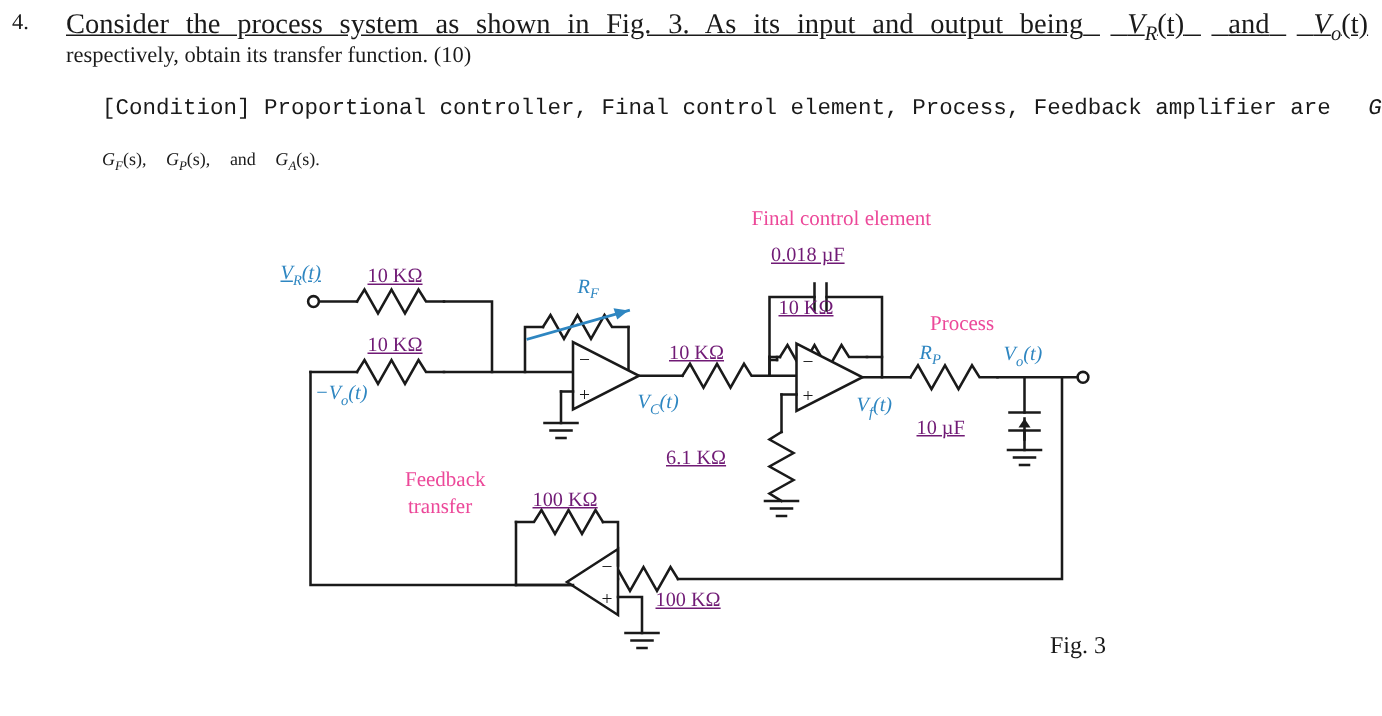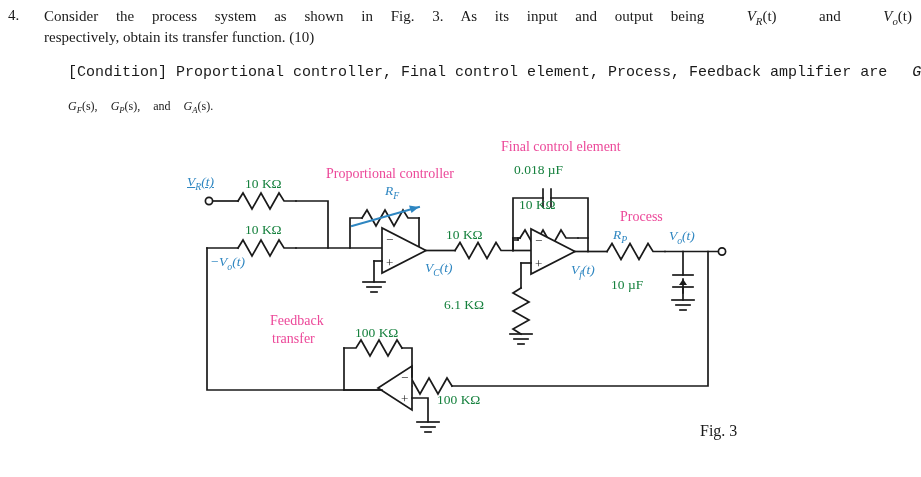--- a/index.html
+++ b/index.html
@@ -3,39 +3,39 @@
 <meta charset="utf-8">
 <style>
   html,body{margin:0;padding:0;background:#ffffff;}
   body{width:921px;height:477px;position:relative;overflow:hidden;
        font-family:"Liberation Serif","DejaVu Serif",serif;color:#1a1a1a;}
 
   
   #problem{position:absolute;left:0;top:0;width:921px;}
   .qrow{position:absolute;}
   #q-num{left:8px;top:7px;font-size:15px;}
-  #q-l1{left:44px;top:7px;width:868px;font-size:15px;text-align:justify;
-        text-align-last:justify;line-height:19px;white-space:nowrap;}
+  #q-l1{left:44px;top:7px;width:868px;font-size:19px;text-align:justify;
+        text-align-last:justify;line-height:19px;white-space:nowrap;text-decoration:underline;}
   #q-l2{left:44px;top:28px;font-size:15px;line-height:19px;}
   #c-l1{left:68px;top:63px;width:840px;font-size:15px;text-align:justify;
         text-align-last:justify;line-height:19px;white-space:nowrap;font-family:Liberation Mono, monospace;}
   #c-l2{left:68px;top:97px;font-size:12px;line-height:19px;}
 
   i.v{font-style:italic;}
   sub{font-size:.72em;}
   .sp{display:inline-block;width:7px;}
 
   
   #figure{position:absolute;left:0;top:130px;width:921px;height:347px;}
   #fig-svg{position:absolute;left:0;top:0;}
 
   .lbl{position:absolute;font-size:13.5px;line-height:1;white-space:nowrap;
        font-family:"Liberation Serif","DejaVu Serif",serif;}
   .lbl.blue{color:#2E86C1;font-style:italic;}
-  .lbl.blk{color:#15803d;}
+  .lbl.blk{color:#701a75;text-decoration:underline;}
   .lbl.hdr{color:#ec4899;font-size:14px;}
   #fig-cap{position:absolute;left:700px;top:292px;font-size:16px;color:#1a1a1a;}
 </style>
 </head>
 <body>
 
 <div id="problem">
 
   <div class="qrow" id="q-num">4.</div>
 
@@ -179,21 +179,20 @@
     <g font-family="Liberation Serif, serif" fill="#1a1a1a">
       <text x="386" y="114" font-size="13">−</text>
       <text x="386" y="137" font-size="13">+</text>
       <text x="535" y="115" font-size="13">−</text>
       <text x="535" y="138" font-size="13">+</text>
       <text x="401" y="252" font-size="13">−</text>
       <text x="401" y="273" font-size="13">+</text>
     </g>
   </svg>
 
-  <div class="lbl hdr" style="left:326px;top:37px;">Proportional controller</div>
   <div class="lbl hdr" style="left:501px;top:10px;">Final control element</div>
   <div class="lbl hdr" style="left:620px;top:80px;">Process</div>
   <div class="lbl hdr" style="left:270px;top:184px;">Feedback</div>
   <div class="lbl hdr" style="left:272px;top:202px;">transfer</div>
 
   <div class="lbl blue" style="left:187px;top:45px;text-decoration:underline;">
     <span>V</span><sub>R</sub><span>(t)</span>
   </div>
 
   <div class="lbl blue" style="left:210px;top:125px;">

